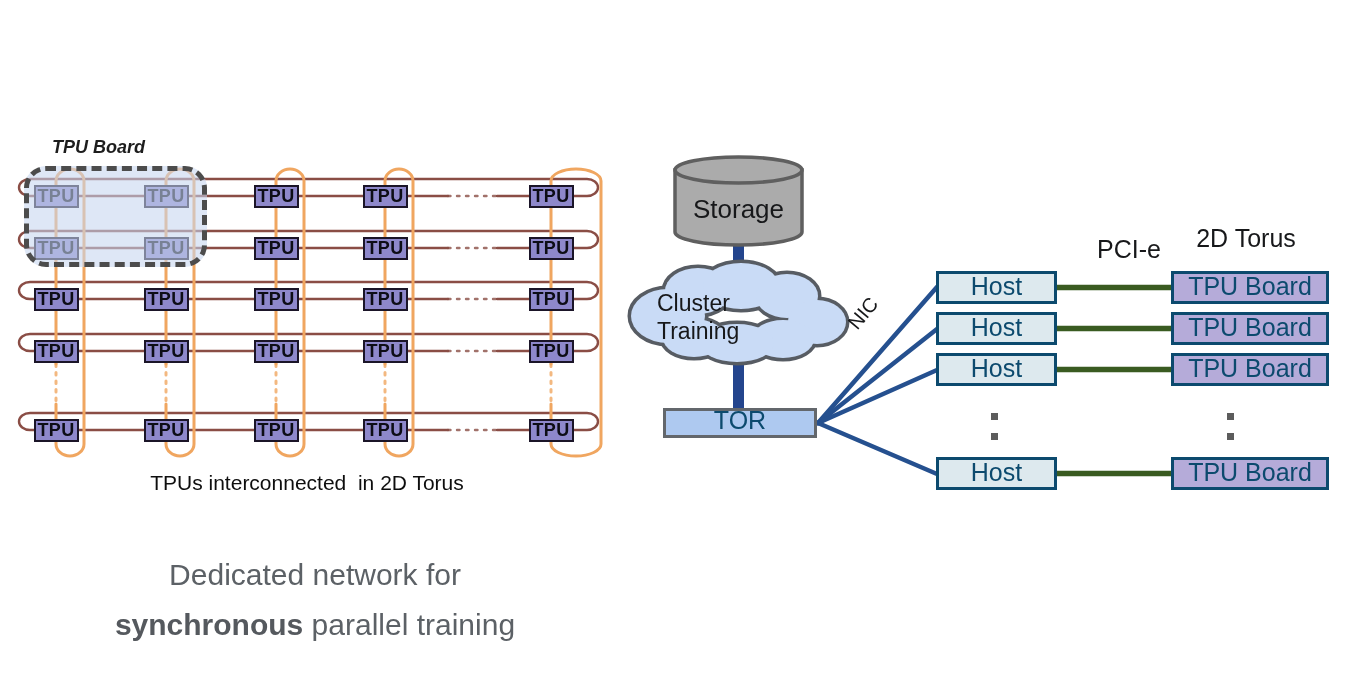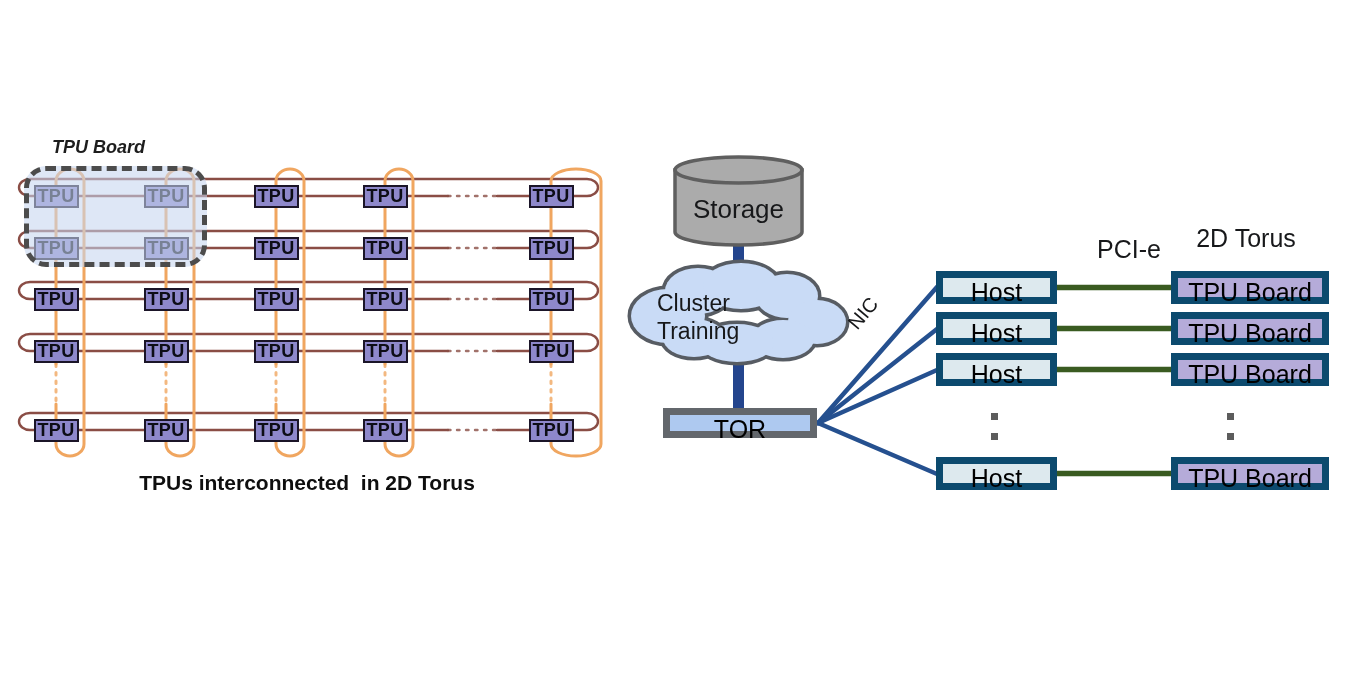--- a/index.html
+++ b/index.html
@@ -13,27 +13,27 @@
   .chip { position:absolute; z-index:2; background:#8e88cb; border:2px solid #1b1528;
           color:#0d0d16; font-weight:bold; font-size:18px; letter-spacing:.3px;
           display:flex; align-items:center; justify-content:center; }
 
   .board-overlay { position:absolute; left:24px; top:166px; width:183px; height:101px;
           border:5px dashed #4c4c4c; border-radius:22px; background:rgba(199,214,240,.58); z-index:3; }
   .board-title { position:absolute; left:52px; top:137px; font-size:18px; font-weight:700;
           font-style:italic; color:#1d1d1d; z-index:4; }
 
   .grid-caption { position:absolute; left:47px; top:471px; width:520px; text-align:center;
-          font-size:21px; font-weight:700; color:#0e0e0e; white-space:pre; z-index:4; }
+          font-size:21px; font-weight:400; color:#0e0e0e; white-space:pre; z-index:4; }
   .note { position:absolute; left:55px; top:550px; width:520px; text-align:center;
           font-size:30px; line-height:50px; color:#5c6166; z-index:4; }
   .note b { font-weight:700; color:#55595e; }
 
-  .node { position:absolute; z-index:2; border:7px solid #0c4a6e; display:flex;
-          align-items:flex-start; justify-content:center; color:#000000; }
+  .node { position:absolute; z-index:2; border:3px solid #0c4a6e; display:flex;
+          align-items:flex-end; justify-content:center; color:#0c4a6e; }
   .host  { left:936px; width:121px; height:33px; background:#dde9ee; font-size:25px; }
   .board { left:1171px; width:158px; height:33px; background:#b5abd9; font-size:25px; }
   .tor   { left:663px; top:408px; width:154px; height:30px; background:#aec9f0; font-size:25px; border-color:#63676c; }
 
   .lbl { position:absolute; color:#17181a; z-index:4; }
   .storage-lbl { left:666px; top:194px; width:145px; text-align:center; font-size:26px; }
   .cloud-lbl   { left:657px; top:289px; width:164px; text-align:left; font-size:23px; line-height:28px; }
   .nic-lbl     { left:846px; top:302px; font-size:20px; transform:rotate(-50deg); }
   .pcie-lbl    { left:1061px; top:235px; width:100px; text-align:right; font-size:25px; }
   .torus2d-lbl { left:1166px; top:224px; width:160px; text-align:center; font-size:25px; }
@@ -116,20 +116,21 @@
       <path d="M 1057 369.5 L 1171 369.5"></path>
       <path d="M 1057 473.5 L 1171 473.5"></path>
     </g>
   </svg>
 
   <div class="board-overlay"></div>
   <div class="board-title">TPU Board</div>
 
   <div class="grid-caption">TPUs interconnected  in 2D Torus</div>
 
+  <div class="note"><span>Dedicated network for</span><br><b>synchronous</b><span> parallel training</span></div>
 
   <div class="lbl storage-lbl">Storage</div>
 
   <div class="lbl cloud-lbl">
     <div>Cluster</div>
     <div>Training</div>
   </div>
 
   <div class="node tor">
     <span>TOR</span>

